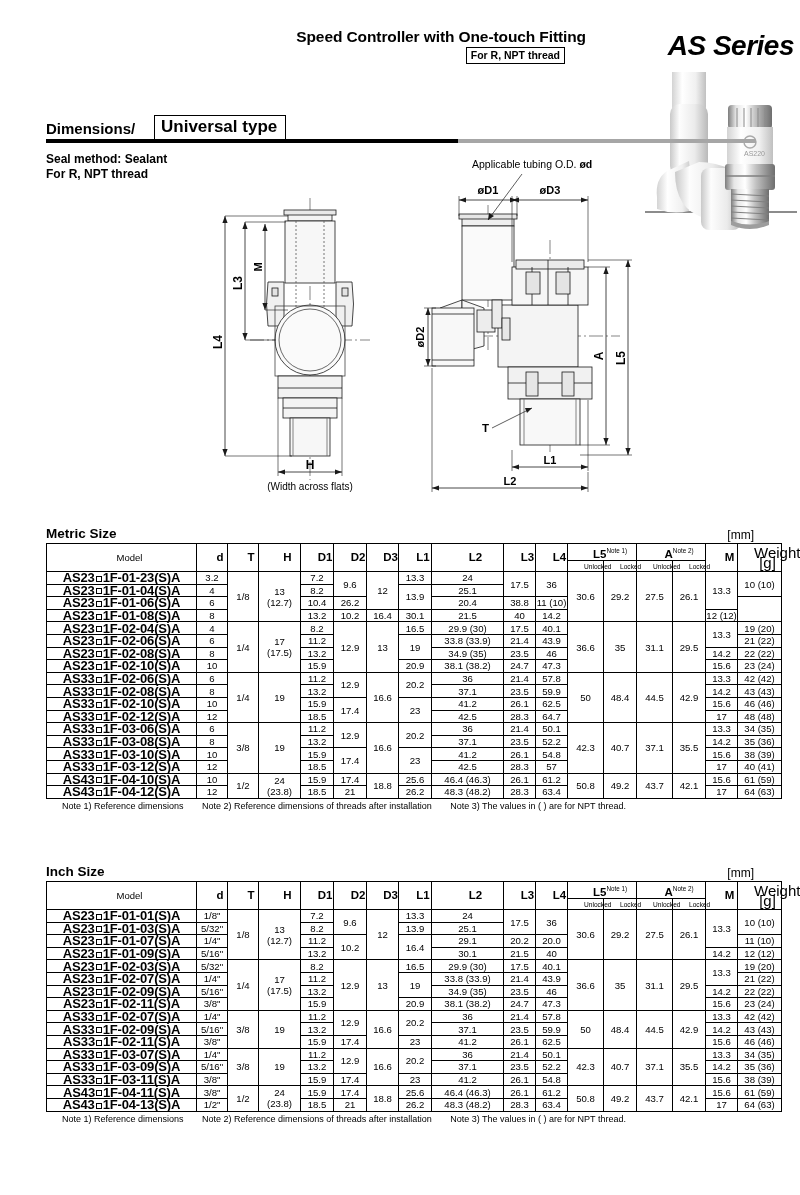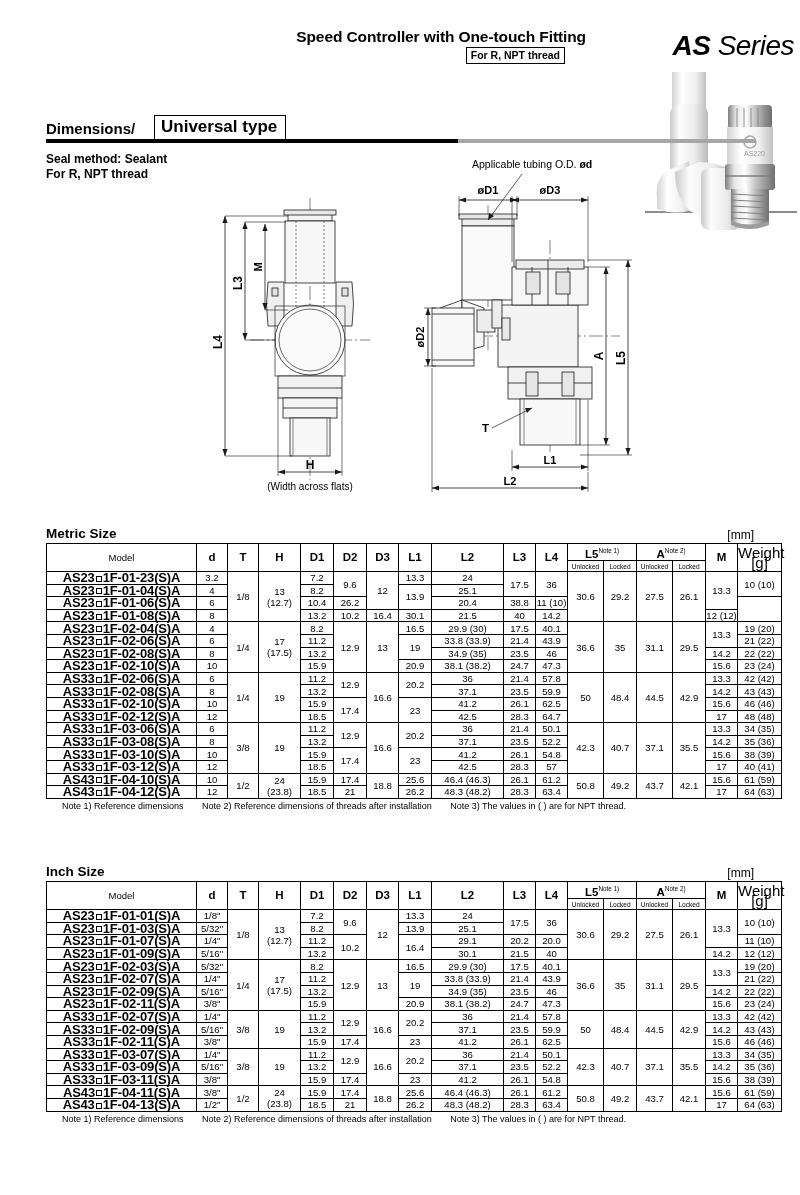--- a/index.html
+++ b/index.html
@@ -23,21 +23,21 @@
   .hdr-subbox {
     position:absolute; right:235px; top:47px;
     border:1px solid #000; padding:1px 4px 2px 4px;
     font-size:10.5px; font-weight:bold; white-space:nowrap;
   }
   .hdr-series {
     position:absolute; right:6px; top:30px;
     font-size:28px; font-weight:bold; font-style:italic;
     white-space:nowrap; letter-spacing:-0.5px;
   }
-  .hdr-series .ser { font-style:italic; font-weight:normal; }
+  .hdr-series .ser { font-style:italic; font-weight:bold; }
 
   
   .photo { position:absolute; left:645px; top:72px; width:152px; height:165px; }
   .photo svg { display:block; }
 
   
   .dim-wrap { position:absolute; left:46px; top:113px; width:710px; }
   .dim-row { position:relative; height:26px; }
   .dim-label {
     position:absolute; left:0; bottom:2px;
@@ -75,21 +75,21 @@
   }
   table.dt th, table.dt td {
     border:0.8px solid #000;
     text-align:center;
     vertical-align:middle;
     padding:0;
     height:12.6px;
     line-height:11px;
     background:#fff;
   }
-  table.dt thead th { font-weight:bold; font-size:11.5px; height:17px;}
+  table.dt thead th { font-weight:bold; font-size:11.5px; height:17px;padding-left:16px;}
   table.dt thead th.model-h { font-weight:normal; font-size:9.5px; }
   table.dt thead th.small { font-weight:normal; font-size:6.6px; height:11px; line-height:9px;}
   table.dt thead th.wt { font-weight:normal; font-size:15px; line-height:9.5px; }
   .note-sup { font-size:6.3px; font-weight:normal; vertical-align:super; }
 
   td.model {
     text-align:left; padding-left:6px;
     font-weight:bold; font-size:13px;
     letter-spacing:-0.15px;
     white-space:nowrap;

